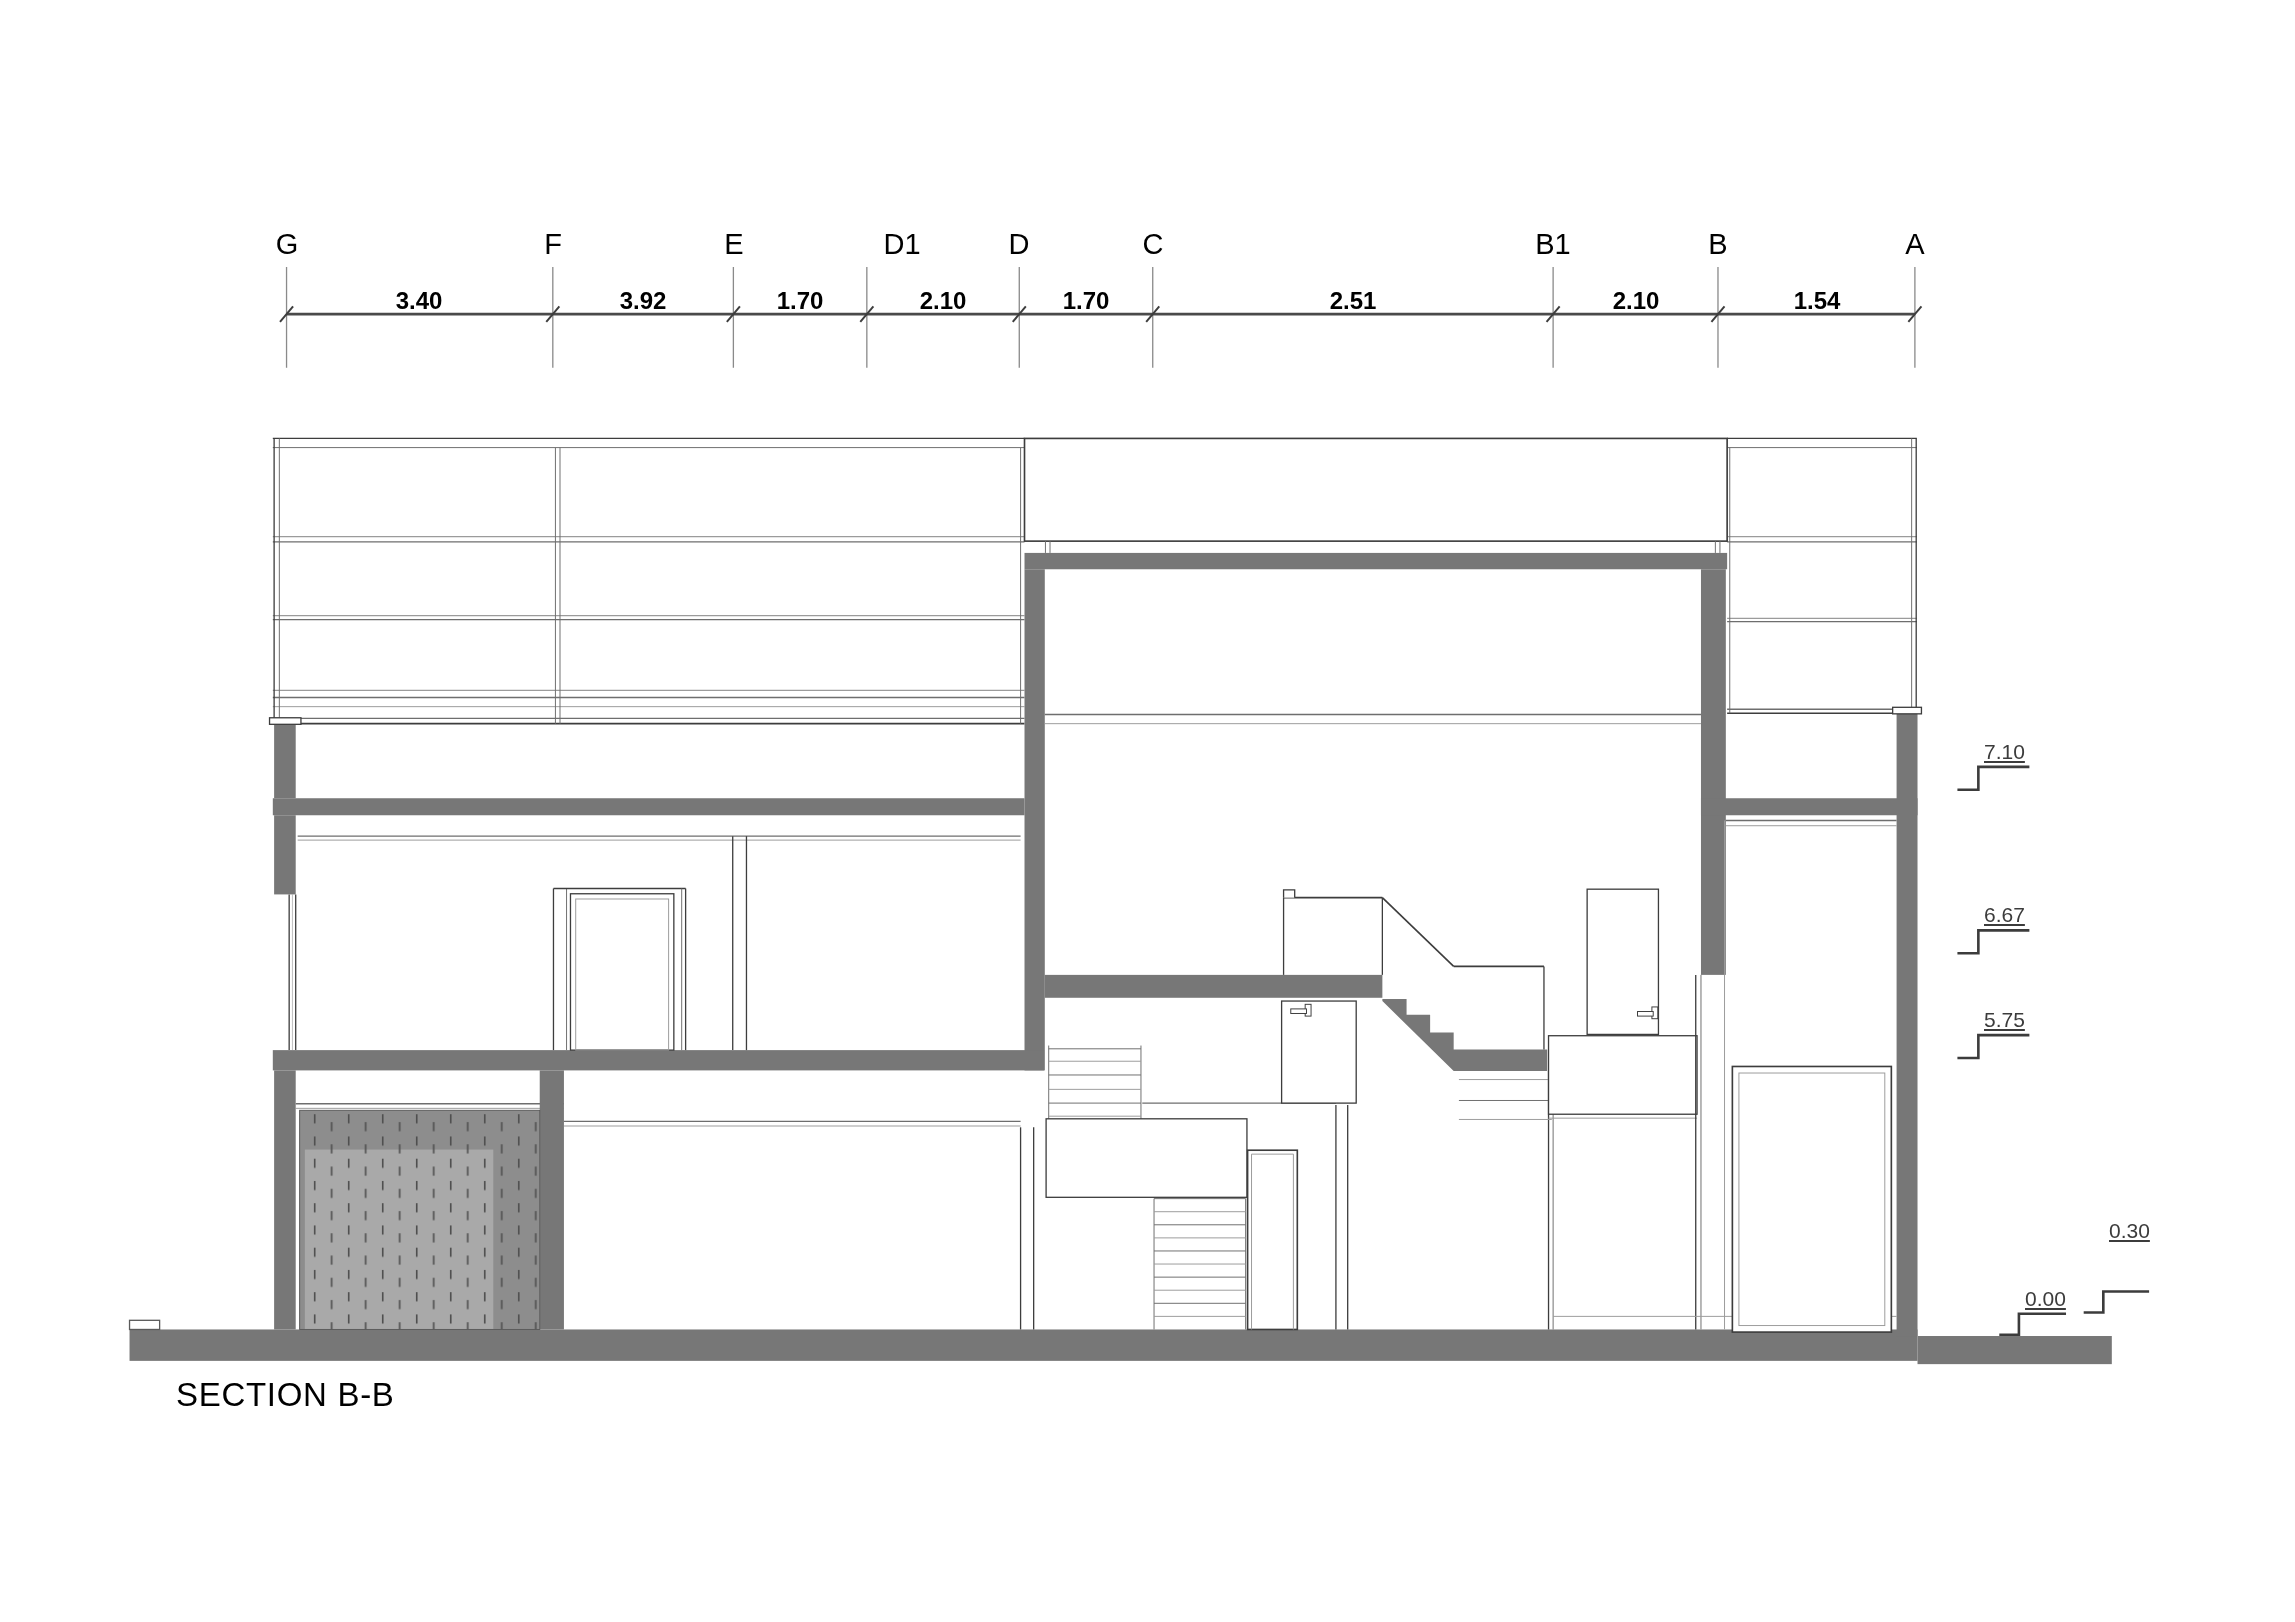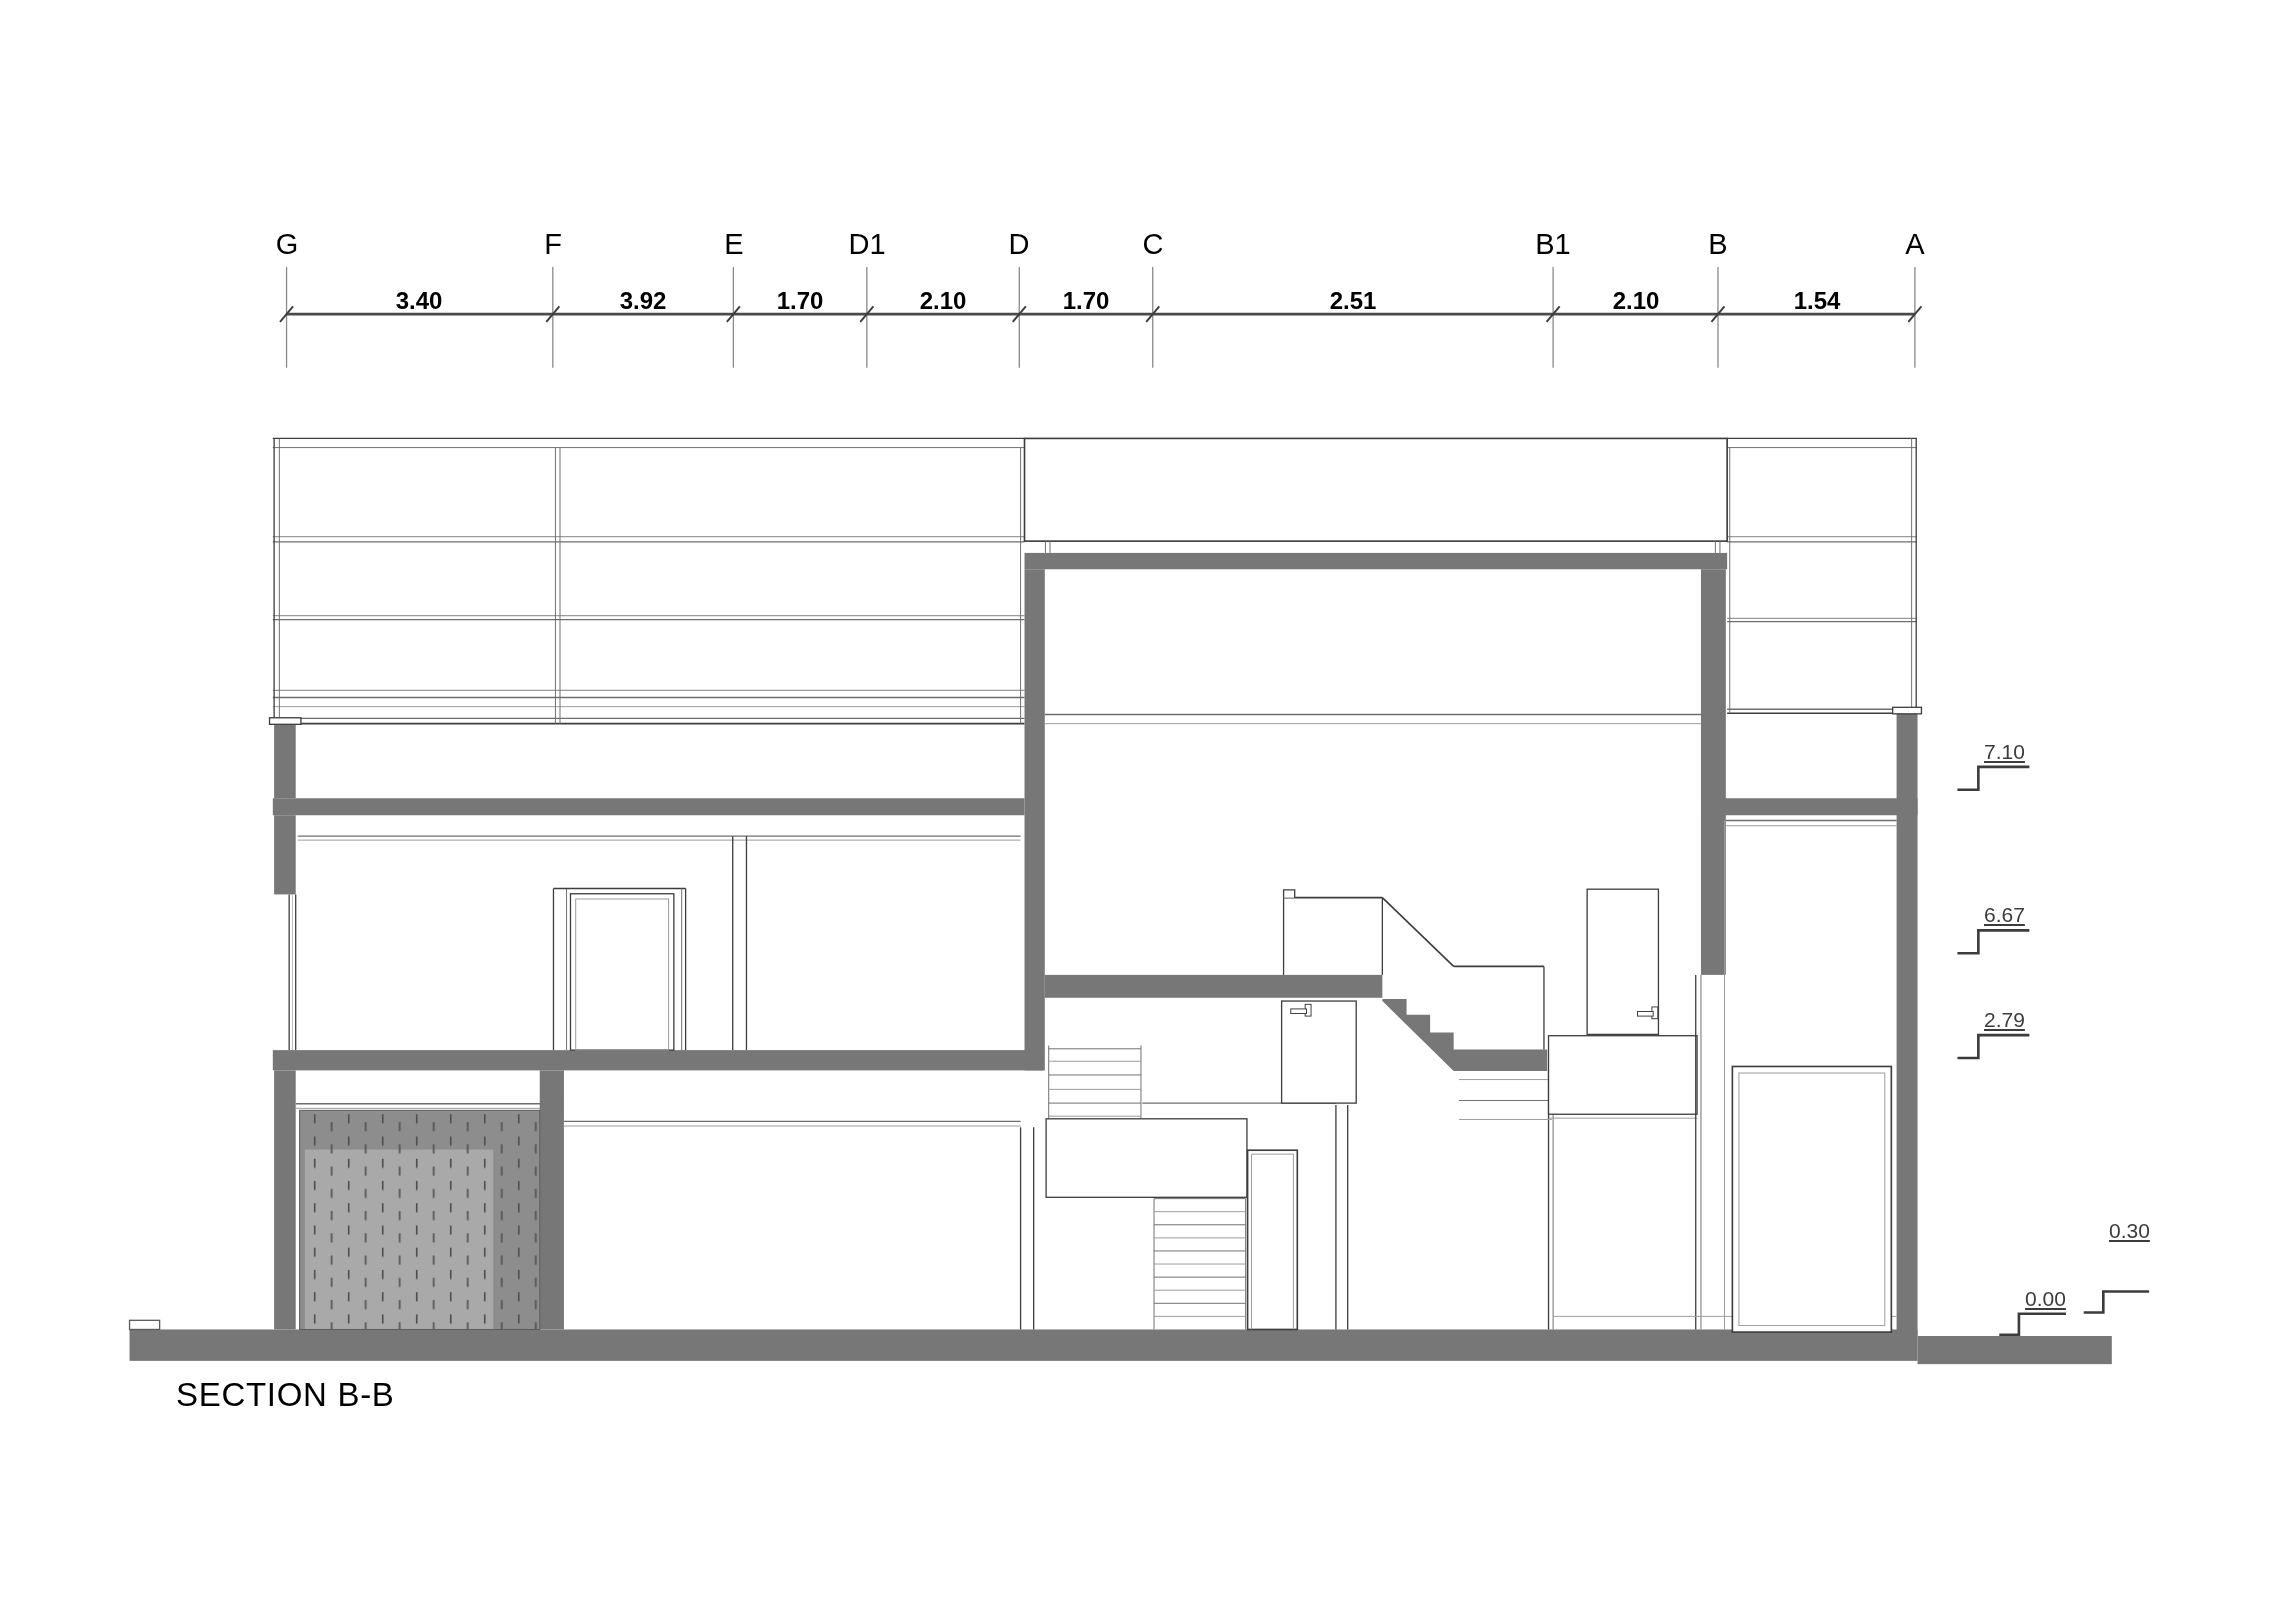--- a/index.html
+++ b/index.html
@@ -235,38 +235,38 @@
       <path d="M3102,1422 L3024,1422 L3024,1457 L2992,1457"></path>
       <path d="M3102,1582 L3024,1582 L3024,1617 L2992,1617"></path>
       <path d="M3158,2008 L3086,2008 L3086,2040 L3056,2040"></path>
       <path d="M3285,1974 L3215,1974 L3215,2006 L3185,2006"></path>
     </g>
   </svg>
 
   <div class="lbl grid-lbl" style="left:287px;top:230px">G</div>
   <div class="lbl grid-lbl" style="left:553px;top:230px">F</div>
   <div class="lbl grid-lbl" style="left:734px;top:230px">E</div>
-  <div class="lbl grid-lbl" style="left:867px;top:230px">D1</div>
+  <div class="lbl grid-lbl" style="left:902px;top:230px">D1</div>
   <div class="lbl grid-lbl" style="left:1019px;top:230px">D</div>
   <div class="lbl grid-lbl" style="left:1153px;top:230px">C</div>
   <div class="lbl grid-lbl" style="left:1553px;top:230px">B1</div>
   <div class="lbl grid-lbl" style="left:1718px;top:230px">B</div>
   <div class="lbl grid-lbl" style="left:1915px;top:230px">A</div>
 
   <div class="lbl dim-lbl" style="left:419px;top:291px">3.40</div>
   <div class="lbl dim-lbl" style="left:643px;top:291px">3.92</div>
   <div class="lbl dim-lbl" style="left:800px;top:291px">1.70</div>
   <div class="lbl dim-lbl" style="left:943px;top:291px">2.10</div>
   <div class="lbl dim-lbl" style="left:1086px;top:291px">1.70</div>
   <div class="lbl dim-lbl" style="left:1353px;top:291px">2.51</div>
   <div class="lbl dim-lbl" style="left:1636px;top:291px">2.10</div>
   <div class="lbl dim-lbl" style="left:1817px;top:291px">1.54</div>
 
   <div class="lbl elev-lbl" style="left:1984px;top:741px">7.10</div>
   <div class="lbl elev-lbl" style="left:1984px;top:904px">6.67</div>
-  <div class="lbl elev-lbl" style="left:1984px;top:1009px">2.79</div>
+  <div class="lbl elev-lbl" style="left:1984px;top:1009px">5.75</div>
   <div class="lbl elev-lbl" style="left:2025px;top:1288px">0.00</div>
   <div class="lbl elev-lbl" style="left:2109px;top:1220px">0.30</div>
 
   <div class="lbl title-lbl" style="left:176px;top:1377px">SECTION B-B</div>
 
 </div>
 
 
 </body></html>

